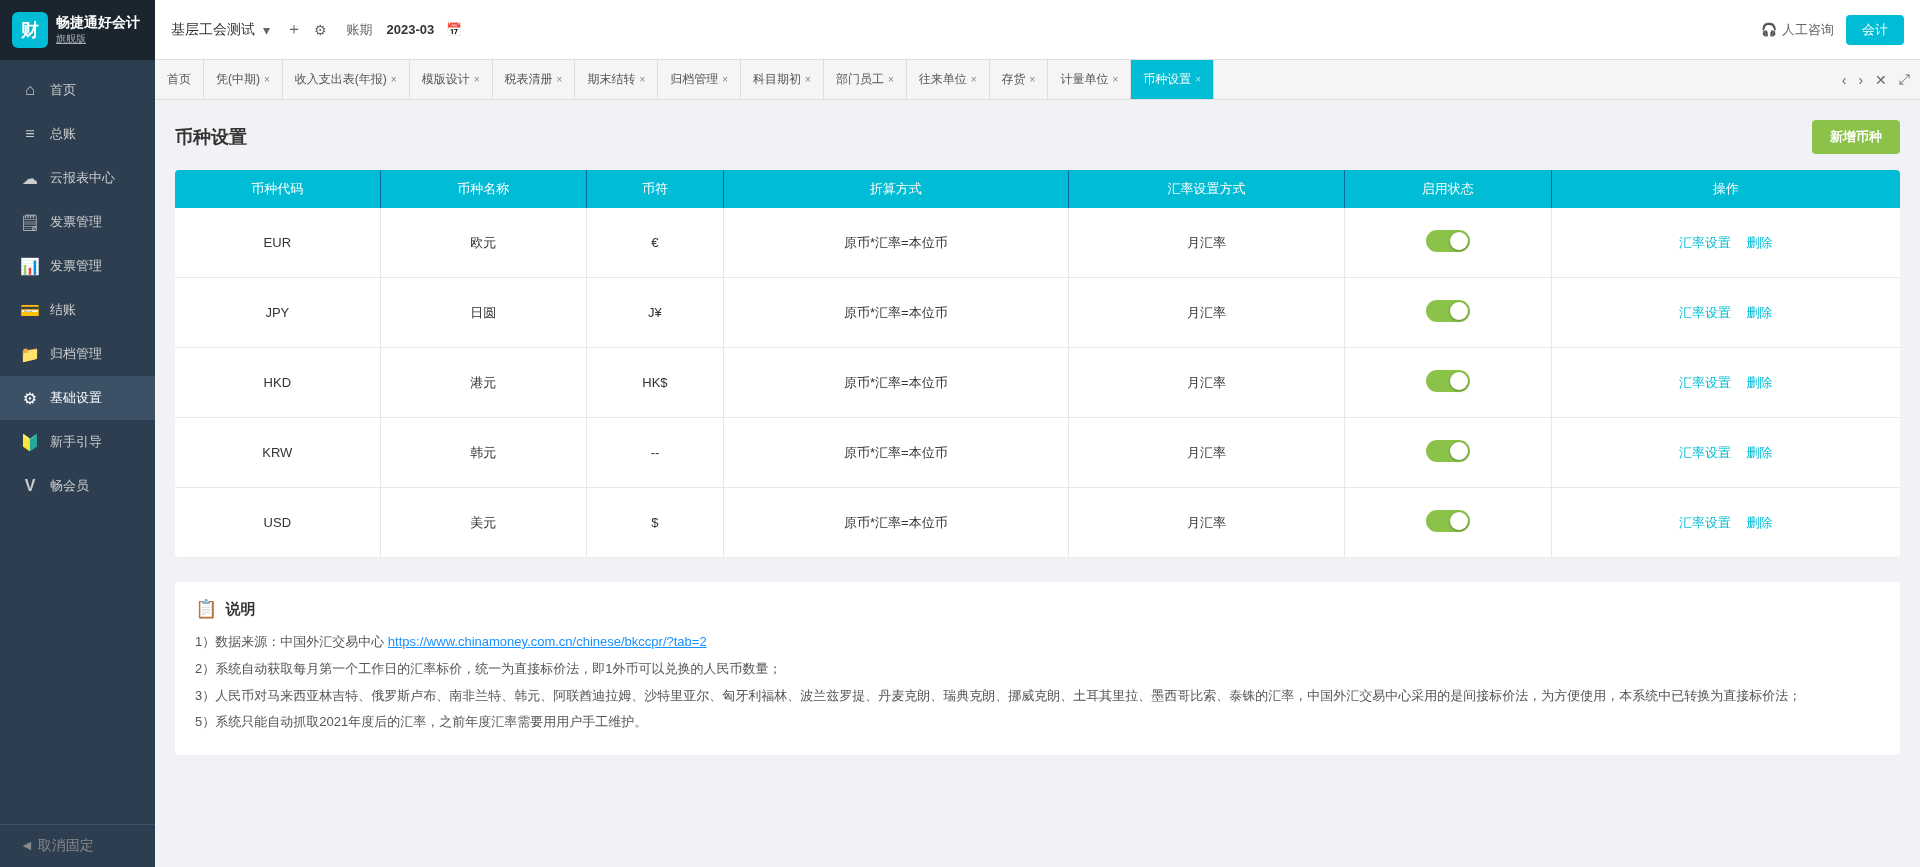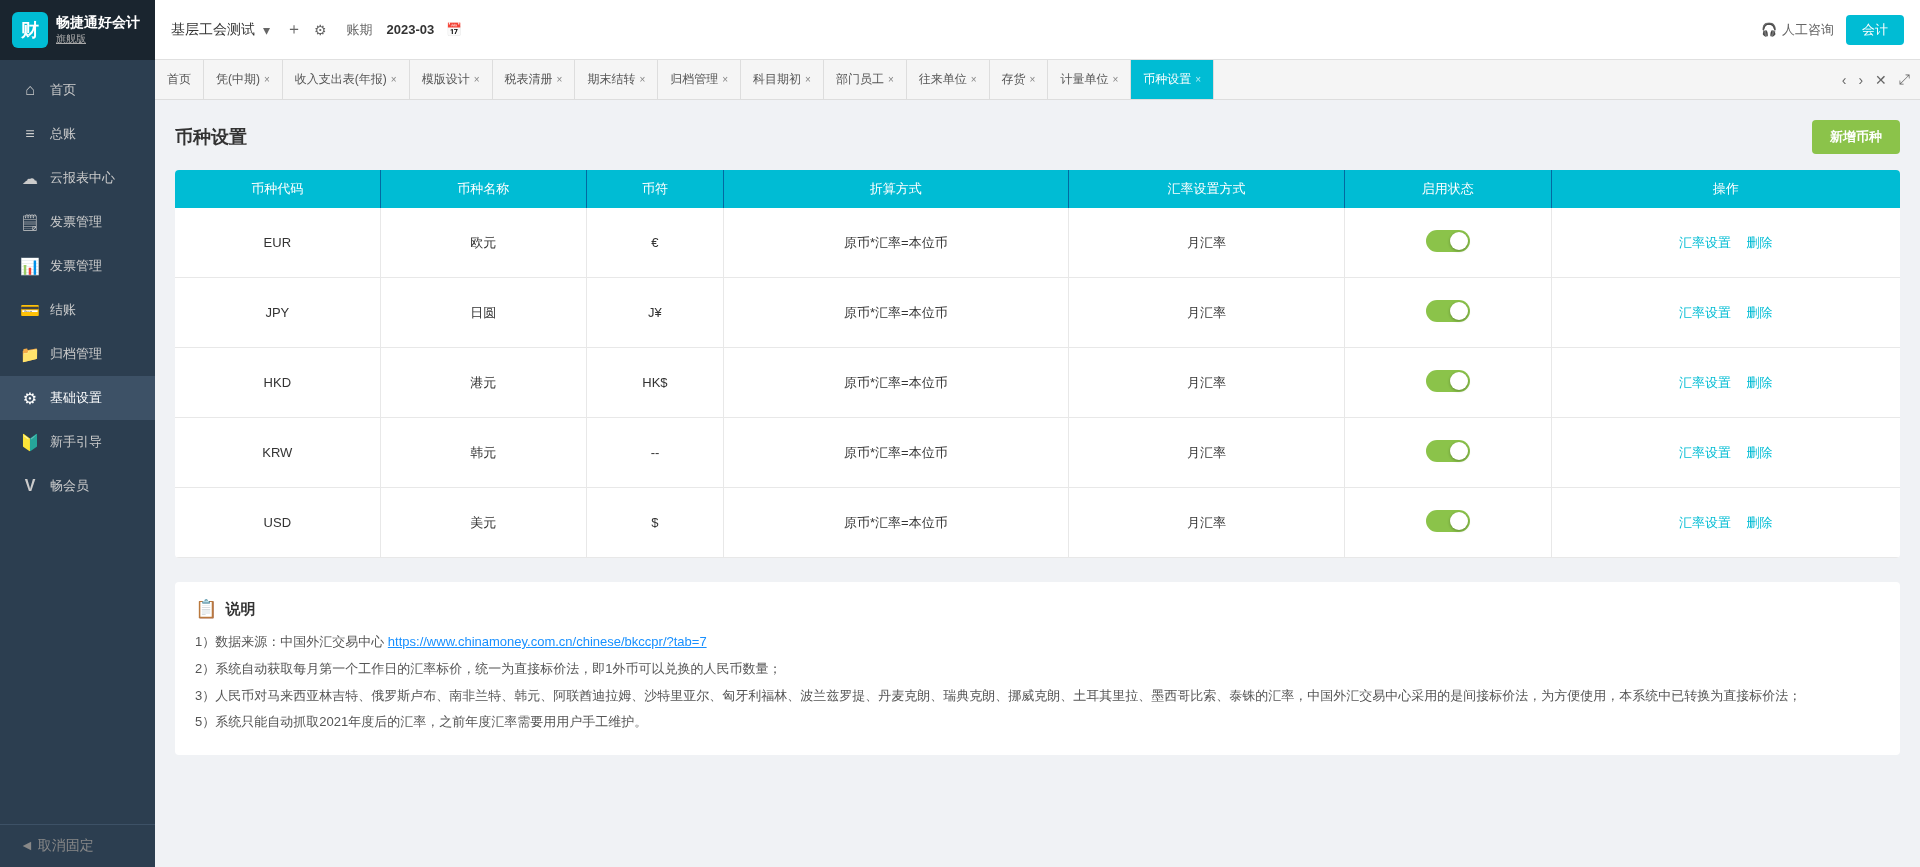--- a/index.html
+++ b/index.html
@@ -331,21 +331,21 @@
     </table>
 
     <div class="notes-section">
       <div class="notes-title">
         <span class="notes-icon">📋</span>
         <span>说明</span>
       </div>
       <ul class="notes-list">
         <li>
           <span>1）数据来源：中国外汇交易中心 </span>
-          <a style="color:#1890ff; text-decoration:underline;">https://www.chinamoney.com.cn/chinese/bkccpr/?tab=7</a>
+          <a style="color:#1890ff; text-decoration:underline;">https://www.chinamoney.com.cn/chinese/bkccpr/?tab=2</a>
         </li>
         <li>2）系统自动获取每月第一个工作日的汇率标价，统一为直接标价法，即1外币可以兑换的人民币数量；</li>
         <li>3）人民币对马来西亚林吉特、俄罗斯卢布、南非兰特、韩元、阿联酋迪拉姆、沙特里亚尔、匈牙利福林、波兰兹罗提、丹麦克朗、瑞典克朗、挪威克朗、土耳其里拉、墨西哥比索、泰铢的汇率，中国外汇交易中心采用的是间接标价法，为方便使用，本系统中已转换为直接标价法；</li>
         <li>5）系统只能自动抓取2021年度后的汇率，之前年度汇率需要用用户手工维护。</li>
       </ul>
     </div>
   </div>
 </div>
 
 </body></html>

